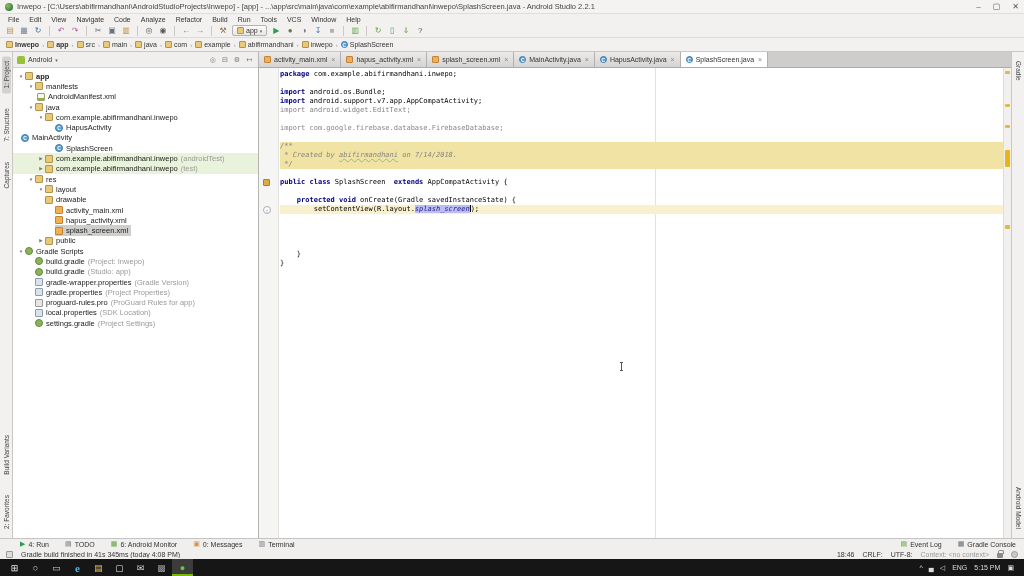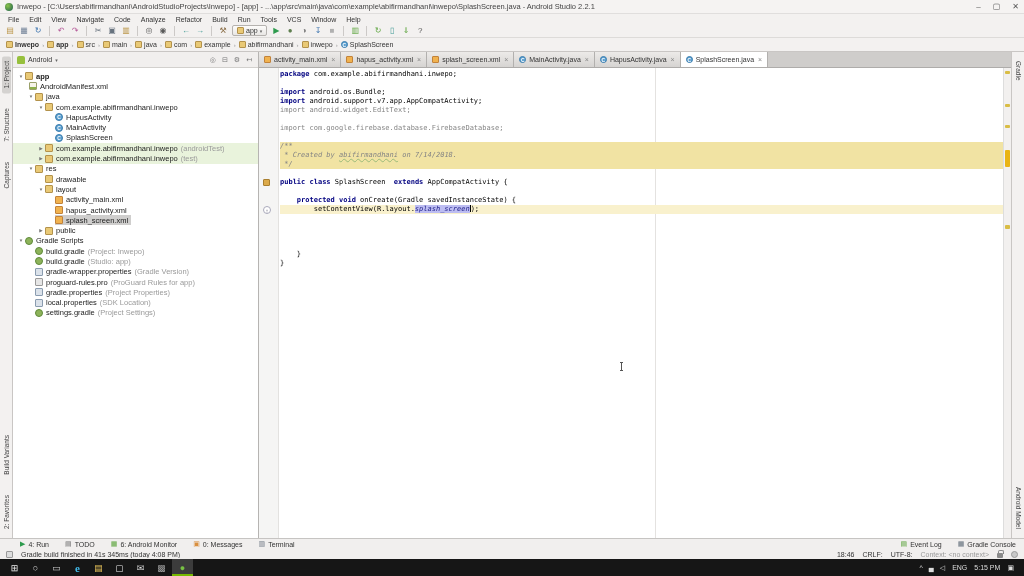--- a/index.html
+++ b/index.html
@@ -279,21 +279,28 @@
           </span>
       </div>
       <div class="tree">
           <div class="tree-row" style="padding-left: 4px;">
             <span class="tree-arrow">▼</span>
             <span class="row-content">
               <span class="ic ic-folder"></span>
               <span class="tree-label bold">app</span>
             </span>
           </div>
-          <div class="tree-row" style="padding-left: 8px;">
+          <div class="tree-row" style="padding-left: 14px;">
+            <span class="tree-arrow">▼</span>
+            <span class="row-content">
+              <span class="ic ic-folder"></span>
+              <span class="tree-label">manifests</span>
+            </span>
+          </div>
+          <div class="tree-row" style="padding-left: 16px;">
             <span class="tree-arrow"></span>
             <span class="row-content">
               <span class="ic ic-manifest"></span>
               <span class="tree-label">AndroidManifest.xml</span>
             </span>
           </div>
           <div class="tree-row" style="padding-left: 14px;">
             <span class="tree-arrow">▼</span>
             <span class="row-content">
               <span class="ic ic-folder"></span>
@@ -307,21 +314,21 @@
               <span class="tree-label">com.example.abifirmandhani.inwepo</span>
             </span>
           </div>
           <div class="tree-row" style="padding-left: 34px;">
             <span class="tree-arrow"></span>
             <span class="row-content">
               <span class="ic ic-class">C</span>
               <span class="tree-label">HapusActivity</span>
             </span>
           </div>
-          <div class="tree-row" style="padding-left: 34px;">
+          <div class="tree-row" style="">
             <span class="tree-arrow"></span>
             <span class="row-content">
               <span class="ic ic-class">C</span>
               <span class="tree-label">MainActivity</span>
             </span>
           </div>
           <div class="tree-row" style="padding-left: 34px;">
             <span class="tree-arrow"></span>
             <span class="row-content">
               <span class="ic ic-class">C</span>
@@ -345,31 +352,31 @@
             </span>
           </div>
           <div class="tree-row" style="padding-left: 14px;">
             <span class="tree-arrow">▼</span>
             <span class="row-content">
               <span class="ic ic-folder"></span>
               <span class="tree-label">res</span>
             </span>
           </div>
           <div class="tree-row" style="padding-left: 24px;">
+            <span class="tree-arrow">▼</span>
+            <span class="row-content">
+              <span class="ic ic-folder"></span>
+              <span class="tree-label">layout</span>
+            </span>
+          </div>
+          <div class="tree-row" style="padding-left: 24px;">
             <span class="tree-arrow"></span>
             <span class="row-content">
               <span class="ic ic-folder"></span>
               <span class="tree-label">drawable</span>
-            </span>
-          </div>
-          <div class="tree-row" style="padding-left: 24px;">
-            <span class="tree-arrow">▼</span>
-            <span class="row-content">
-              <span class="ic ic-folder"></span>
-              <span class="tree-label">layout</span>
             </span>
           </div>
           <div class="tree-row" style="padding-left: 34px;">
             <span class="tree-arrow"></span>
             <span class="row-content">
               <span class="ic ic-xml"></span>
               <span class="tree-label">activity_main.xml</span>
             </span>
           </div>
           <div class="tree-row" style="padding-left: 34px;">
@@ -420,31 +427,31 @@
             <span class="tree-arrow"></span>
             <span class="row-content">
               <span class="ic ic-prop"></span>
               <span class="tree-label">gradle-wrapper.properties</span>
               <span class="tree-suffix"> (Gradle Version)</span>
             </span>
           </div>
           <div class="tree-row" style="padding-left: 14px;">
             <span class="tree-arrow"></span>
             <span class="row-content">
+              <span class="ic ic-prop"></span>
+              <span class="tree-label">gradle.properties</span>
+              <span class="tree-suffix"> (Project Properties)</span>
+            </span>
+          </div>
+          <div class="tree-row" style="padding-left: 14px;">
+            <span class="tree-arrow"></span>
+            <span class="row-content">
               <span class="ic ic-proguard"></span>
               <span class="tree-label">proguard-rules.pro</span>
               <span class="tree-suffix"> (ProGuard Rules for app)</span>
-            </span>
-          </div>
-          <div class="tree-row" style="padding-left: 14px;">
-            <span class="tree-arrow"></span>
-            <span class="row-content">
-              <span class="ic ic-prop"></span>
-              <span class="tree-label">gradle.properties</span>
-              <span class="tree-suffix"> (Project Properties)</span>
             </span>
           </div>
           <div class="tree-row" style="padding-left: 14px;">
             <span class="tree-arrow"></span>
             <span class="row-content">
               <span class="ic ic-prop"></span>
               <span class="tree-label">local.properties</span>
               <span class="tree-suffix"> (SDK Location)</span>
             </span>
           </div>

